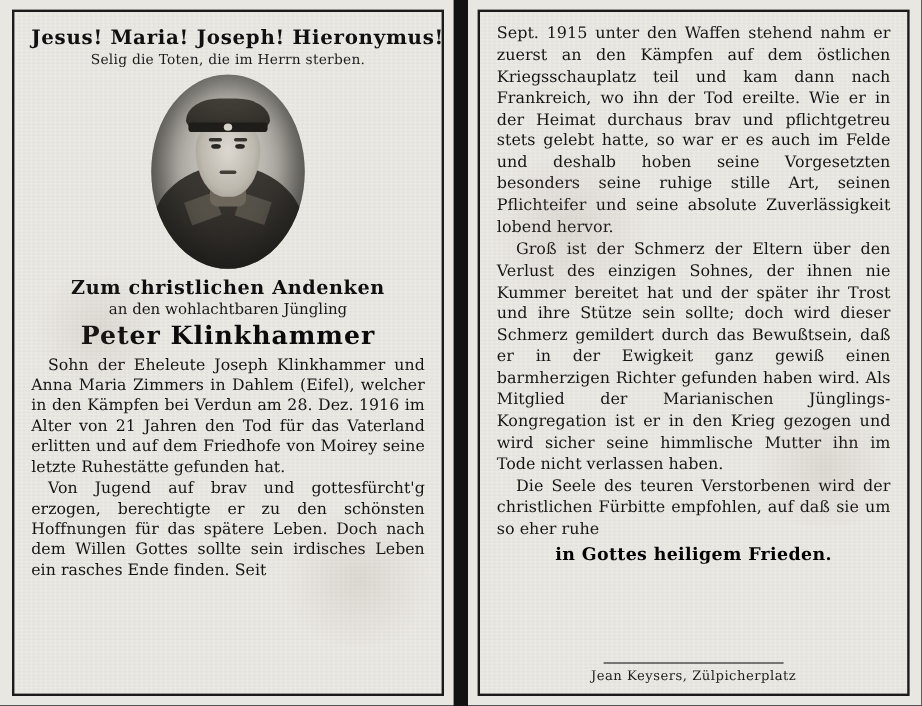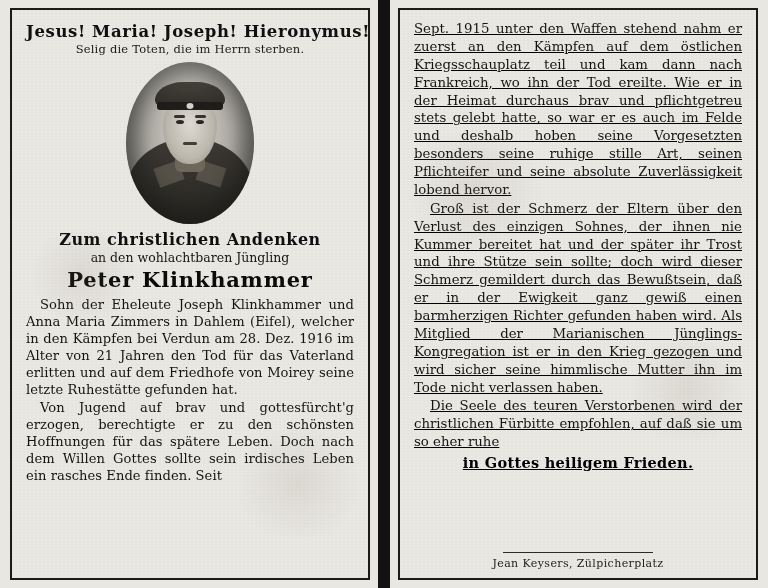--- a/index.html
+++ b/index.html
@@ -33,21 +33,20 @@
   }
   .gutter {
     width: 12px;
     height: 588px;
     background: #121212;
     flex: 0 0 12px;
   }
   .card.right {
     width: 378px;
     padding: 8px 10px 8px 8px;
-    text-decoration: underline;
   }
   .frame {
     position: relative;
     width: 100%;
     height: 100%;
     border: 2px solid #1b1b1b;
     box-sizing: border-box;
     background: #edebe6;
     padding: 10px 14px;
     overflow: hidden;

